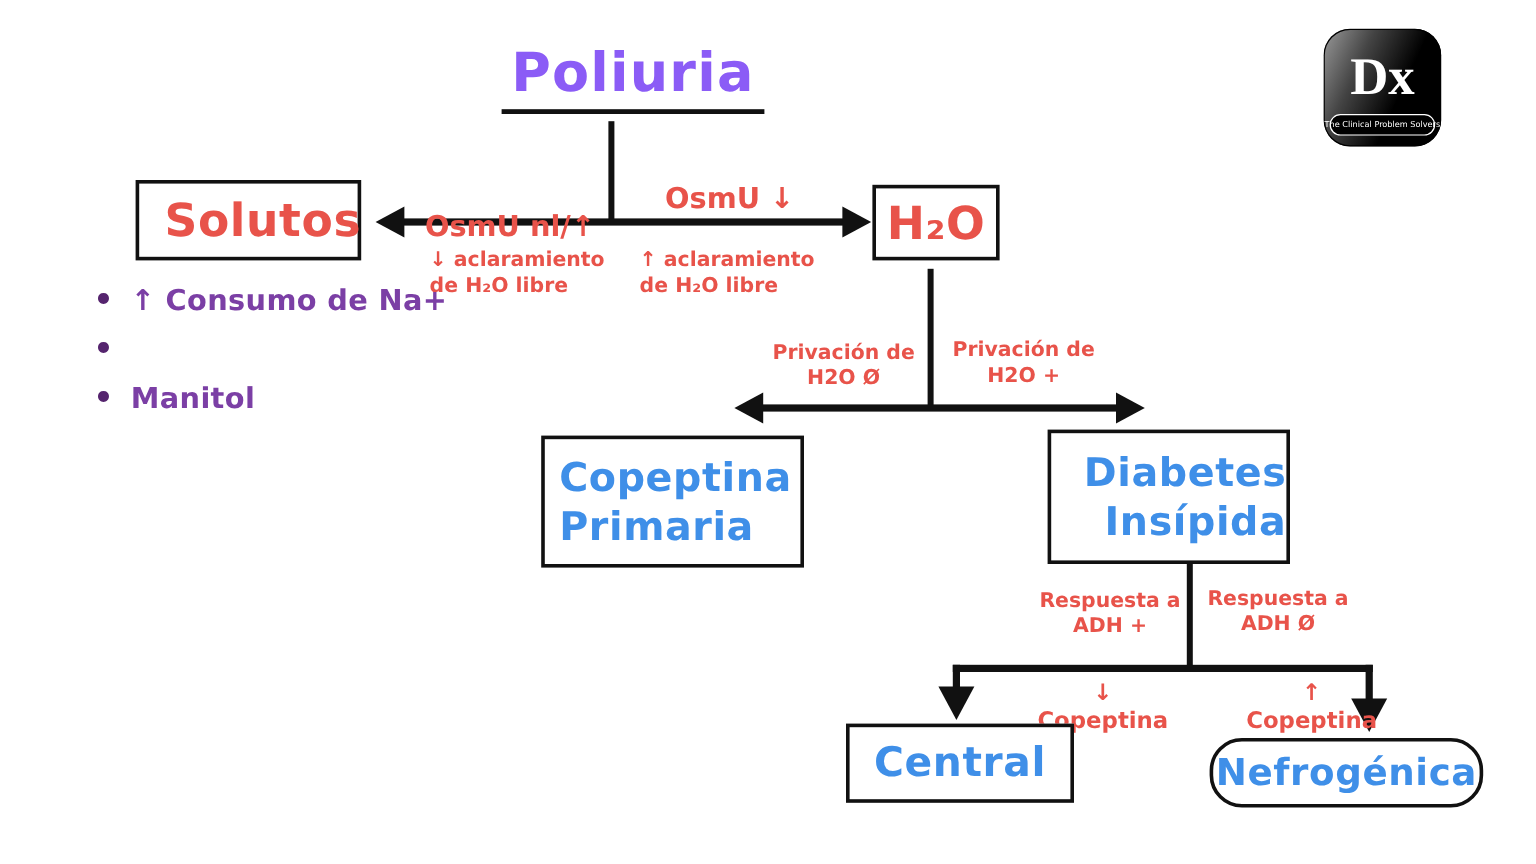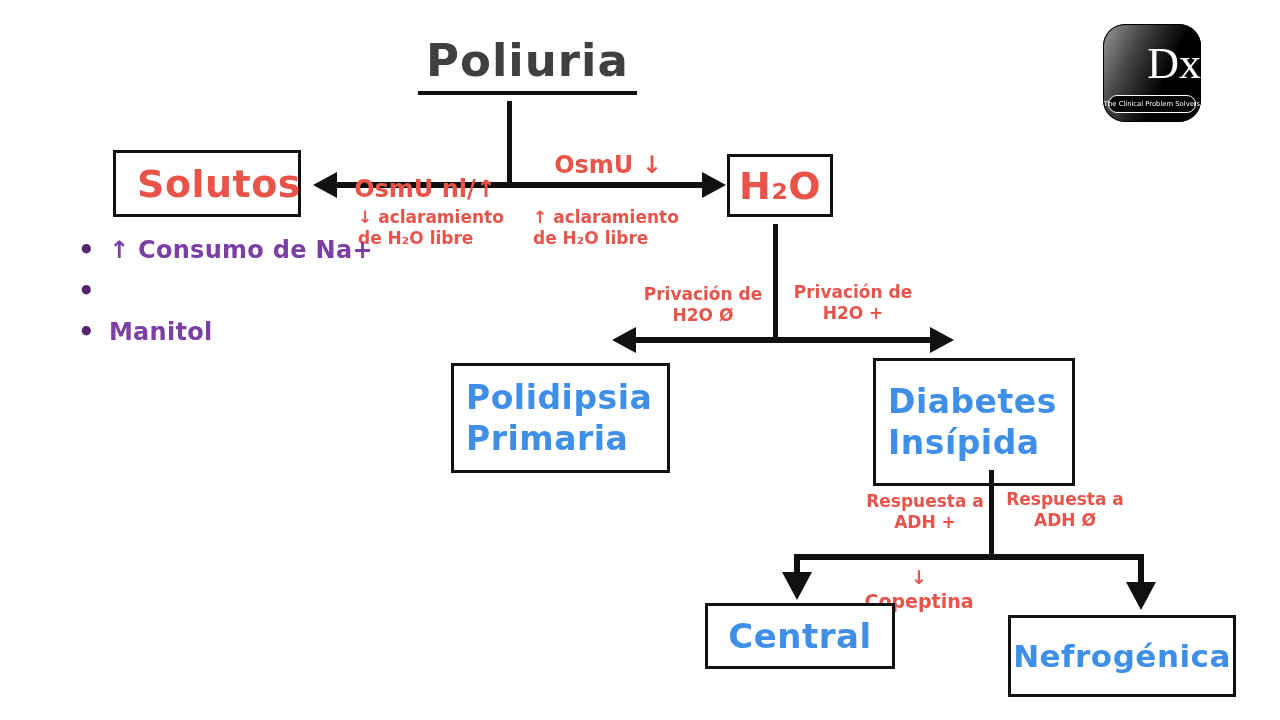--- a/index.html
+++ b/index.html
@@ -5,28 +5,28 @@
   :root{
     --red:#e8534a; --blue:#3f8fe8; --purple:#7b3fa5;
     --bullet:#55246e; --line:#111111;
   }
   html,body{margin:0;padding:0;background:#fff;}
   .canvas{position:relative;width:1280px;height:720px;background:#ffffff;
           font-family:"DejaVu Sans",sans-serif;overflow:hidden;}
 
   
   .title{position:absolute;left:418px;top:34px;font-size:45px;font-weight:700;
-         color:#404040;border-bottom:4px solid #111;padding:0 8px 4px 8px;letter-spacing:1px;}
+         color:#8b5cf6;border-bottom:4px solid #111;padding:0 8px 4px 8px;letter-spacing:1px;}
 
   
   .logo{position:absolute;left:1103px;top:24px;width:98px;height:98px;border-radius:22px;
         background:linear-gradient(115deg,#9a9a9a 0%,#444 30%,#000 62%);
         box-shadow:0 0 0 1px #000 inset;}
-  .logo-dx{position:absolute;left:0;right:0;top:14px;text-align:right;color:#fff;
-           font-family:"Liberation Serif","DejaVu Serif",serif;font-size:44px;font-weight:400;}
+  .logo-dx{position:absolute;left:0;right:0;top:14px;text-align:center;color:#fff;
+           font-family:"Liberation Serif","DejaVu Serif",serif;font-size:44px;font-weight:700;}
   .logo-pill{position:absolute;left:5px;right:5px;bottom:9px;height:16px;border:1.5px solid #fff;
              border-radius:9px;color:#fff;font-size:6.8px;display:flex;align-items:center;
              justify-content:center;white-space:nowrap;background:#000;text-align:right;}
 
   
   .box{position:absolute;background:#fff;border:3px solid #111;box-sizing:border-box;
        display:flex;flex-direction:column;align-items:center;justify-content:center;
        font-weight:700;letter-spacing:0.5px;}
   .box.red{color:var(--red);} .box.blue{color:var(--blue);}
   .box .ln{display:block;line-height:1.25;}
@@ -113,45 +113,46 @@
   <div class="rlab small" style="left:633px;top:284px;width:140px;">
     <span class="ln">Privación de</span><br>
     <span class="ln">H2O Ø</span>
   </div>
   <div class="rlab small" style="left:783px;top:282px;width:140px;">
     <span class="ln">Privación de</span><br>
     <span class="ln">H2O +</span>
   </div>
 
   <div class="box blue leftalign" style="left:451px;top:363px;width:219px;height:110px;font-size:33px;">
-    <span class="ln">Polidipsia</span>
+    <span class="ln">Copeptina</span>
     <span class="ln">Primaria</span>
   </div>
-  <div class="box blue leftalign" style="left:873px;top:358px;width:202px;height:128px;font-size:33px;">
+  <div class="box blue leftalign" style="left:873px;top:358px;width:202px;height:112px;font-size:33px;align-items:flex-end;">
     <span class="ln">Diabetes</span>
     <span class="ln">Insípida</span>
   </div>
 
   <div class="line" style="left:989px;top:470px;width:5px;height:89px;"></div>
   <div class="line" style="left:794px;top:554px;width:350px;height:6px;"></div>
   <div class="line" style="left:794px;top:554px;width:6px;height:20px;"></div>
   <div class="tri down" style="left:782px;top:572px;"></div>
   <div class="line" style="left:1138px;top:554px;width:6px;height:30px;"></div>
   <div class="tri down" style="left:1126px;top:582px;"></div>
 
   <div class="rlab small" style="left:855px;top:491px;width:140px;">
     <span class="ln">Respuesta a</span><br>
     <span class="ln">ADH +</span>
   </div>
   <div class="rlab small" style="left:995px;top:489px;width:140px;">
     <span class="ln">Respuesta a</span><br>
     <span class="ln">ADH Ø</span>
   </div>
   <div class="rlab mid" style="left:823px;top:566px;width:120px;">↓ Copeptina</div>
+  <div class="rlab mid" style="left:997px;top:566px;width:120px;">↑ Copeptina</div>
 
   <div class="box blue" style="left:705px;top:603px;width:190px;height:66px;font-size:34px;">
     <span>Central</span>
   </div>
-  <div class="box blue" style="left:1008px;top:615px;width:228px;height:82px;font-size:31px;">
+  <div class="box blue" style="left:1008px;top:615px;width:228px;height:58px;font-size:31px;border-radius:27px;">
     <span>Nefrogénica</span>
   </div>
 
 </div>
 
 </body></html>

